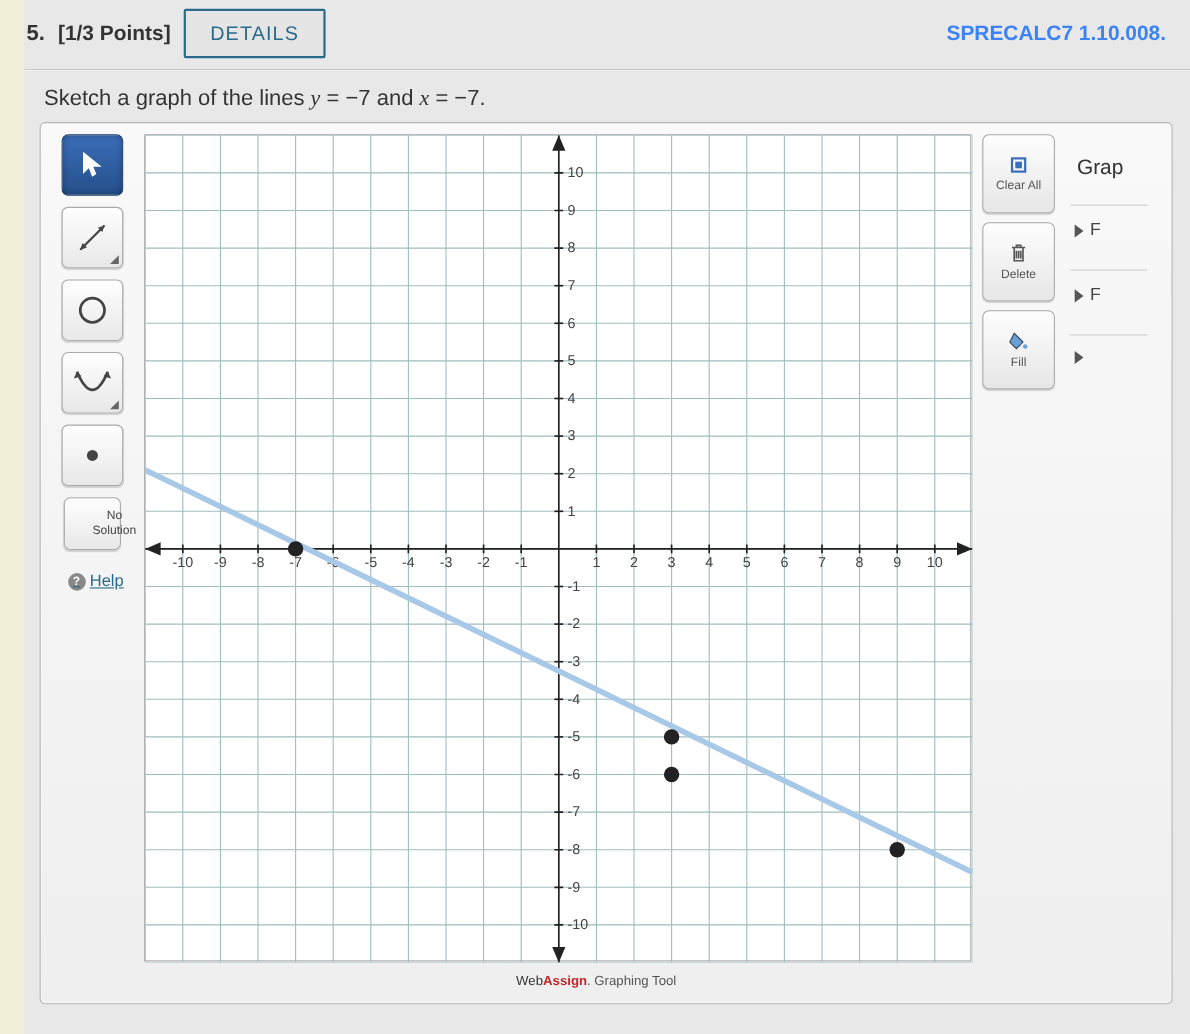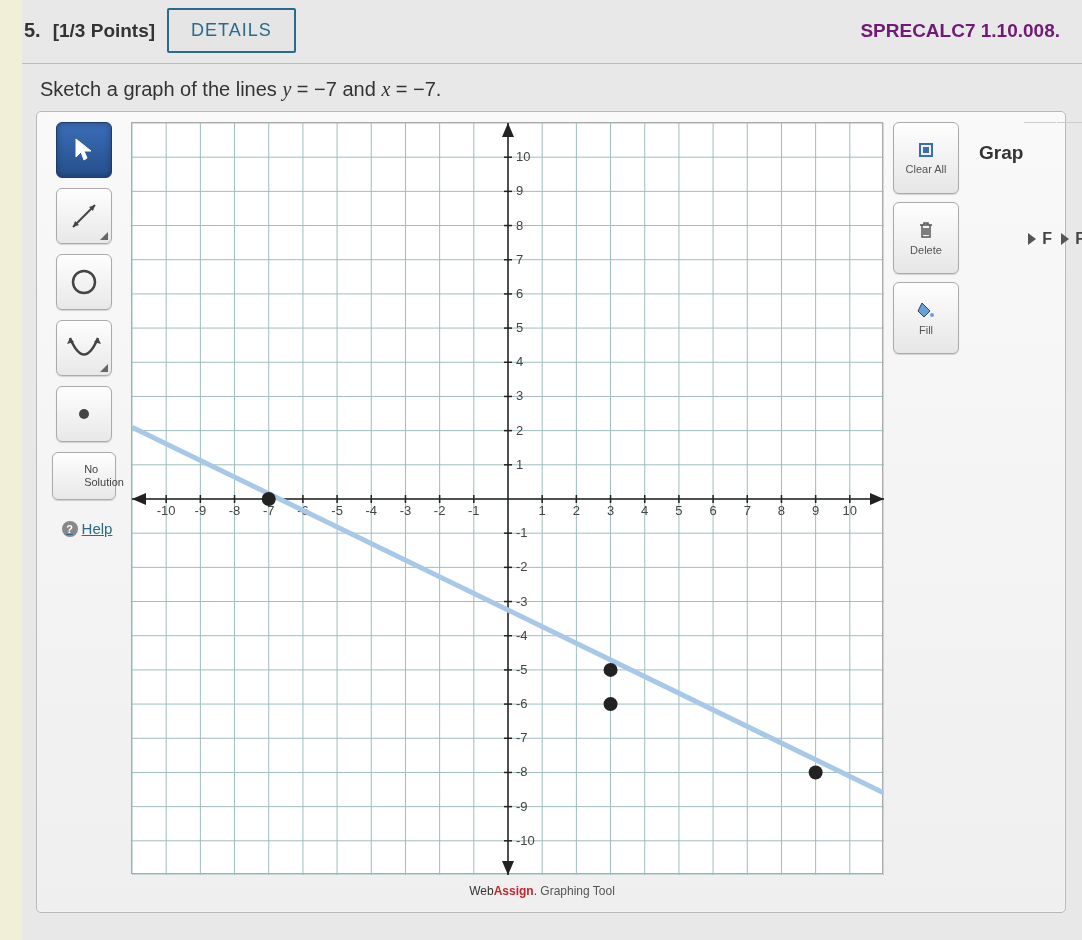--- a/index.html
+++ b/index.html
@@ -25,21 +25,21 @@
     color: #2a6a8a;
     font-size: 18px;
     letter-spacing: 1px;
     padding: 10px 22px;
     border-radius: 2px;
     cursor: pointer;
   }
   .assign-code {
     font-size: 19px;
     font-weight: bold;
-    color: #701a75;
+    color: #3b82f6;
     margin-left: auto;
     padding-right: 10px;
     text-align: center;
   }
   .divider { height:1px; background:#fff; margin: 2px 0 6px 22px; box-shadow: 0 1px 0 #bbb inset; }
   .instruction {
     font-size: 20px;
     padding: 8px 0 10px 40px;
     color: #333;
   }
@@ -69,21 +69,21 @@
     background: linear-gradient(#fefefe,#e8e8e8);
     display:flex; align-items:center; justify-content:center;
     cursor:pointer;
     box-shadow: 0 1px 1px rgba(0,0,0,.15);
   }
   .tool-btn.selected {
     background: linear-gradient(#3a6db8,#264f8a);
     border-color:#1d3c6a;
     box-shadow: inset 0 0 6px rgba(0,0,0,.3);
   }
-  .tool-btn.wide { width:64px; height:48px; font-size:11px; color:#444; line-height:1.2;padding-left:40px; }
+  .tool-btn.wide { width:52px; height:48px; font-size:11px; color:#444; text-align:center; line-height:1.2;padding-left:40px; }
   .tool-btn { position:relative; }
   .corner-tri {
     position:absolute; right:3px; bottom:3px;
     width:0;height:0;border-left:8px solid transparent;border-bottom:8px solid #666;
   }
   .graph-wrap {
     position: relative;
     width: 752px; height: 752px;
     background:#fff;
     border: 1px solid #aaa;
@@ -100,23 +100,22 @@
   .action-btn {
     width:66px; height:72px;
     border:1px solid #aaa; border-radius:6px;
     background: linear-gradient(#fefefe,#e6e6e6);
     display:flex; flex-direction:column; align-items:center; justify-content:center;
     font-size:11px; color:#555; gap:4px; cursor:pointer;
     box-shadow: 0 1px 1px rgba(0,0,0,.15);
   }
   .side-list {
     width: 70px;
-    display:flex; flex-direction:row; gap:1px;
+    display:flex; flex-direction:column; gap:12px;
     margin-left: auto;
-    font-weight: bold;
   }
   .side-head { font-size:19px; color:#333; padding:20px 0 10px 6px; }
   .side-item {
     border-top:1px solid #ccc;
     padding:14px 4px;
     font-size:16px; color:#444;
     display:flex; align-items:center; gap:6px;
     cursor:pointer;
   }
   .side-item .tri {

